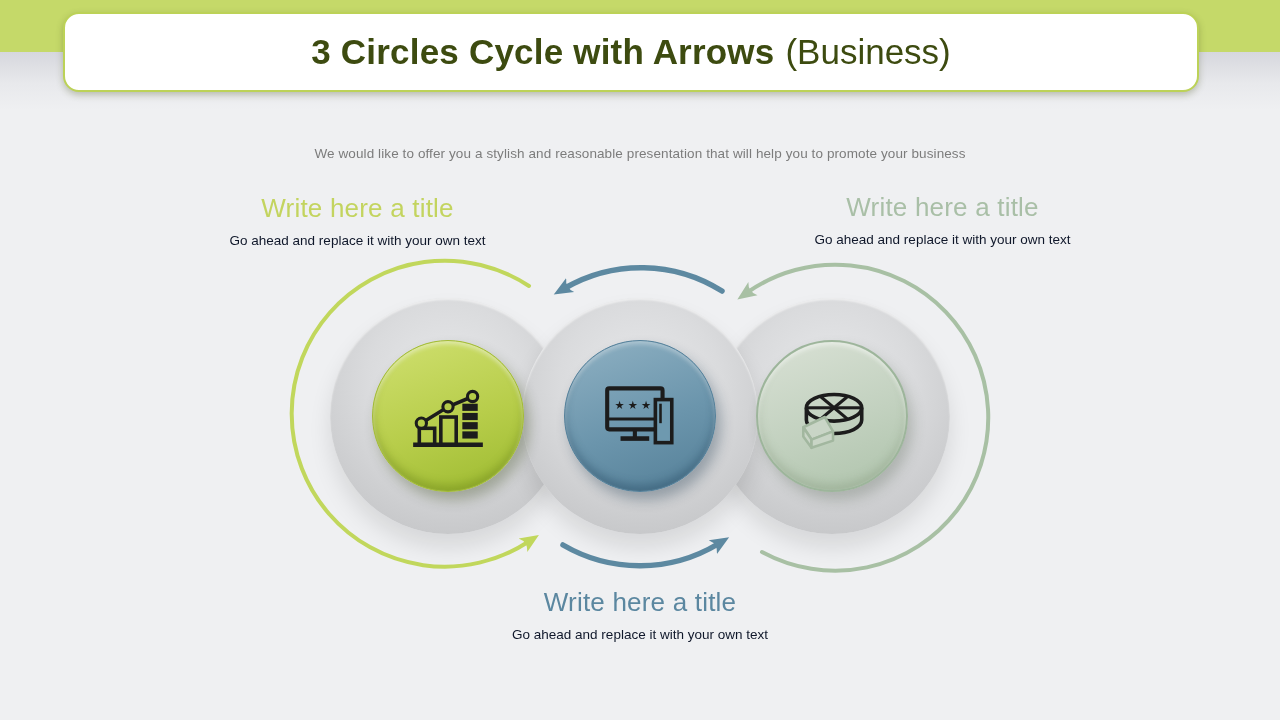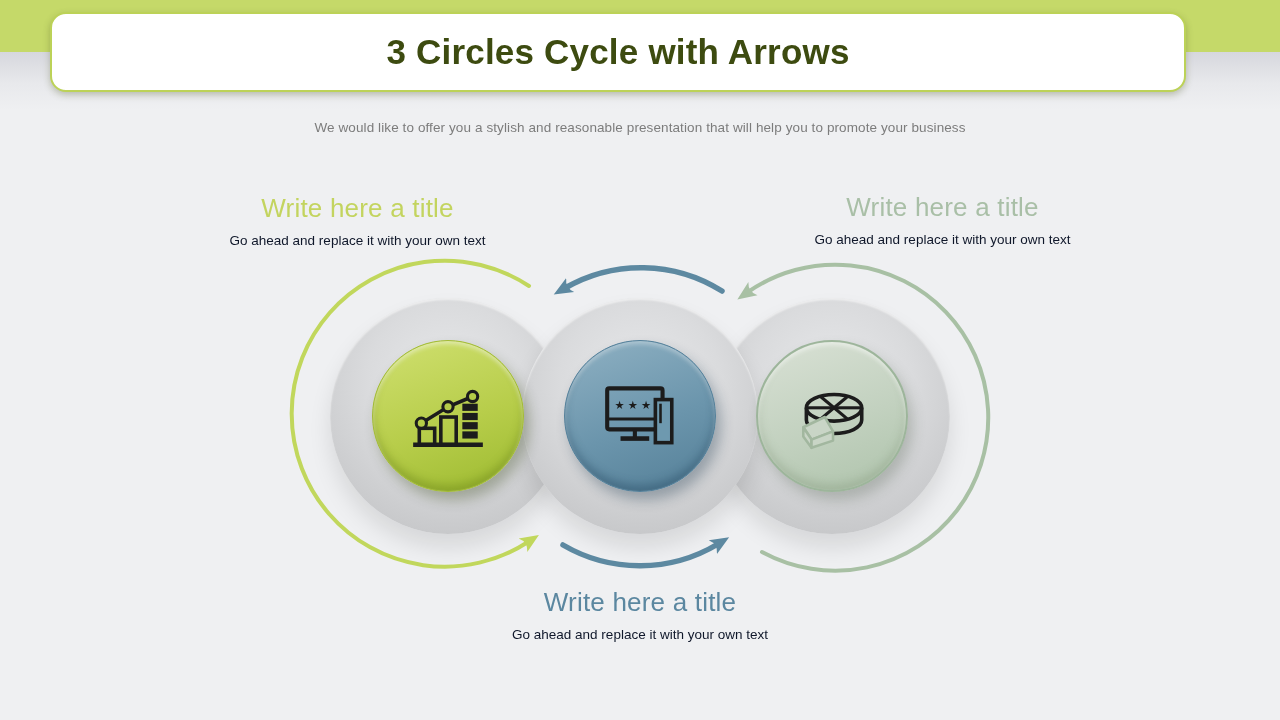--- a/index.html
+++ b/index.html
@@ -12,32 +12,32 @@
   
   .top-band {
     position:absolute; left:0; top:0; width:1280px; height:52px;
     background:#c5d969;
   }
   .band-shadow {
     position:absolute; left:0; top:52px; width:1280px; height:58px;
     background:linear-gradient(180deg, #d6d7dd 0%, #e8e9ec 55%, #eff0f2 100%);
   }
   .title-box {
-    position:absolute; left:50px; top:12px; width:1136px; height:80px;
+    position:absolute; left:63px; top:12px; width:1136px; height:80px;
     background:#ffffff;
     border:2px solid #bcd257;
     border-radius:16px;
     box-shadow:0 3px 7px rgba(70,80,30,.30);
     display:flex; align-items:center; justify-content:center;
     white-space:pre;
   }
   .title-main { font-size:35px; font-weight:bold; color:#3d4b10; letter-spacing:.2px; }
   .title-suffix { font-size:35px; font-weight:normal; color:#3d4b10; margin-left:11px; }
   .subtitle {
-    position:absolute; left:0; top:120px; width:1280px;
+    position:absolute; left:0; top:146px; width:1280px;
     text-align:center; font-size:13.5px; color:#7c7c7c; letter-spacing:.1px;
   }
   
   .label-block { position:absolute; text-align:center; }
   .label-left   { left:140px; top:193px; width:435px; }
   .label-right  { left:715px; top:192px; width:455px; }
   .label-bottom { left:390px; top:587px; width:500px; }
   .step-title { font-size:26px; font-weight:normal; letter-spacing:.2px; }
   .label-left  .step-title { color:#c3d45f; }
   .label-right .step-title { color:#a9bfa7; }
@@ -77,20 +77,21 @@
   .arrow-layer { position:absolute; left:0; top:0; z-index:2; pointer-events:none; }
   .icon-svg { display:block; }
 </style>
 </head>
 <body>
 
 <div class="top-band"></div>
 <div class="band-shadow"></div>
 <div class="title-box">
   <span class="title-main">3 Circles Cycle with Arrows</span>
+  <span class="title-suffix">(Business)</span>
 </div>
 <div class="subtitle">We would like to offer you a stylish and reasonable presentation that will help you to promote your business</div>
 
 <div class="label-block label-left">
   <div class="step-title">Write here a title</div>
   <div class="step-body">Go ahead and replace it with your own text</div>
 </div>
 <div class="label-block label-right">
   <div class="step-title">Write here a title</div>
   <div class="step-body">Go ahead and replace it with your own text</div>

